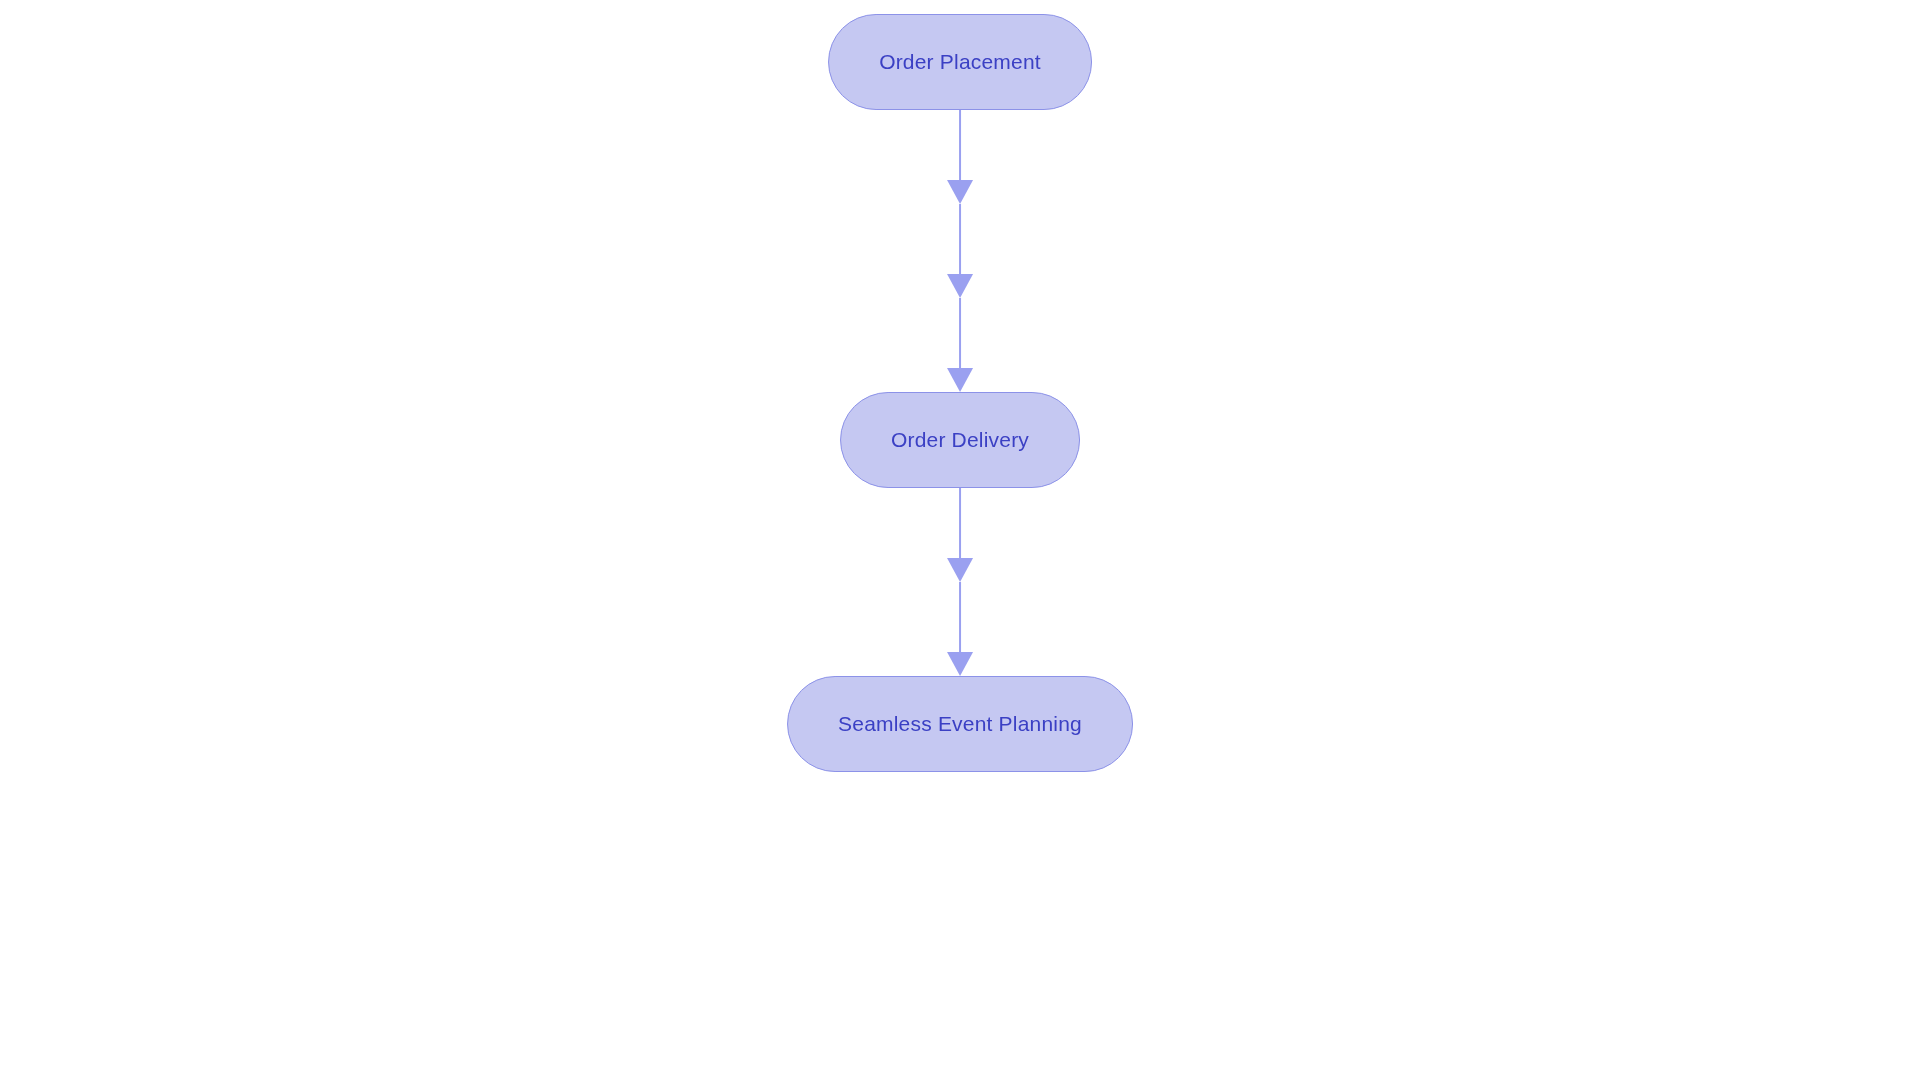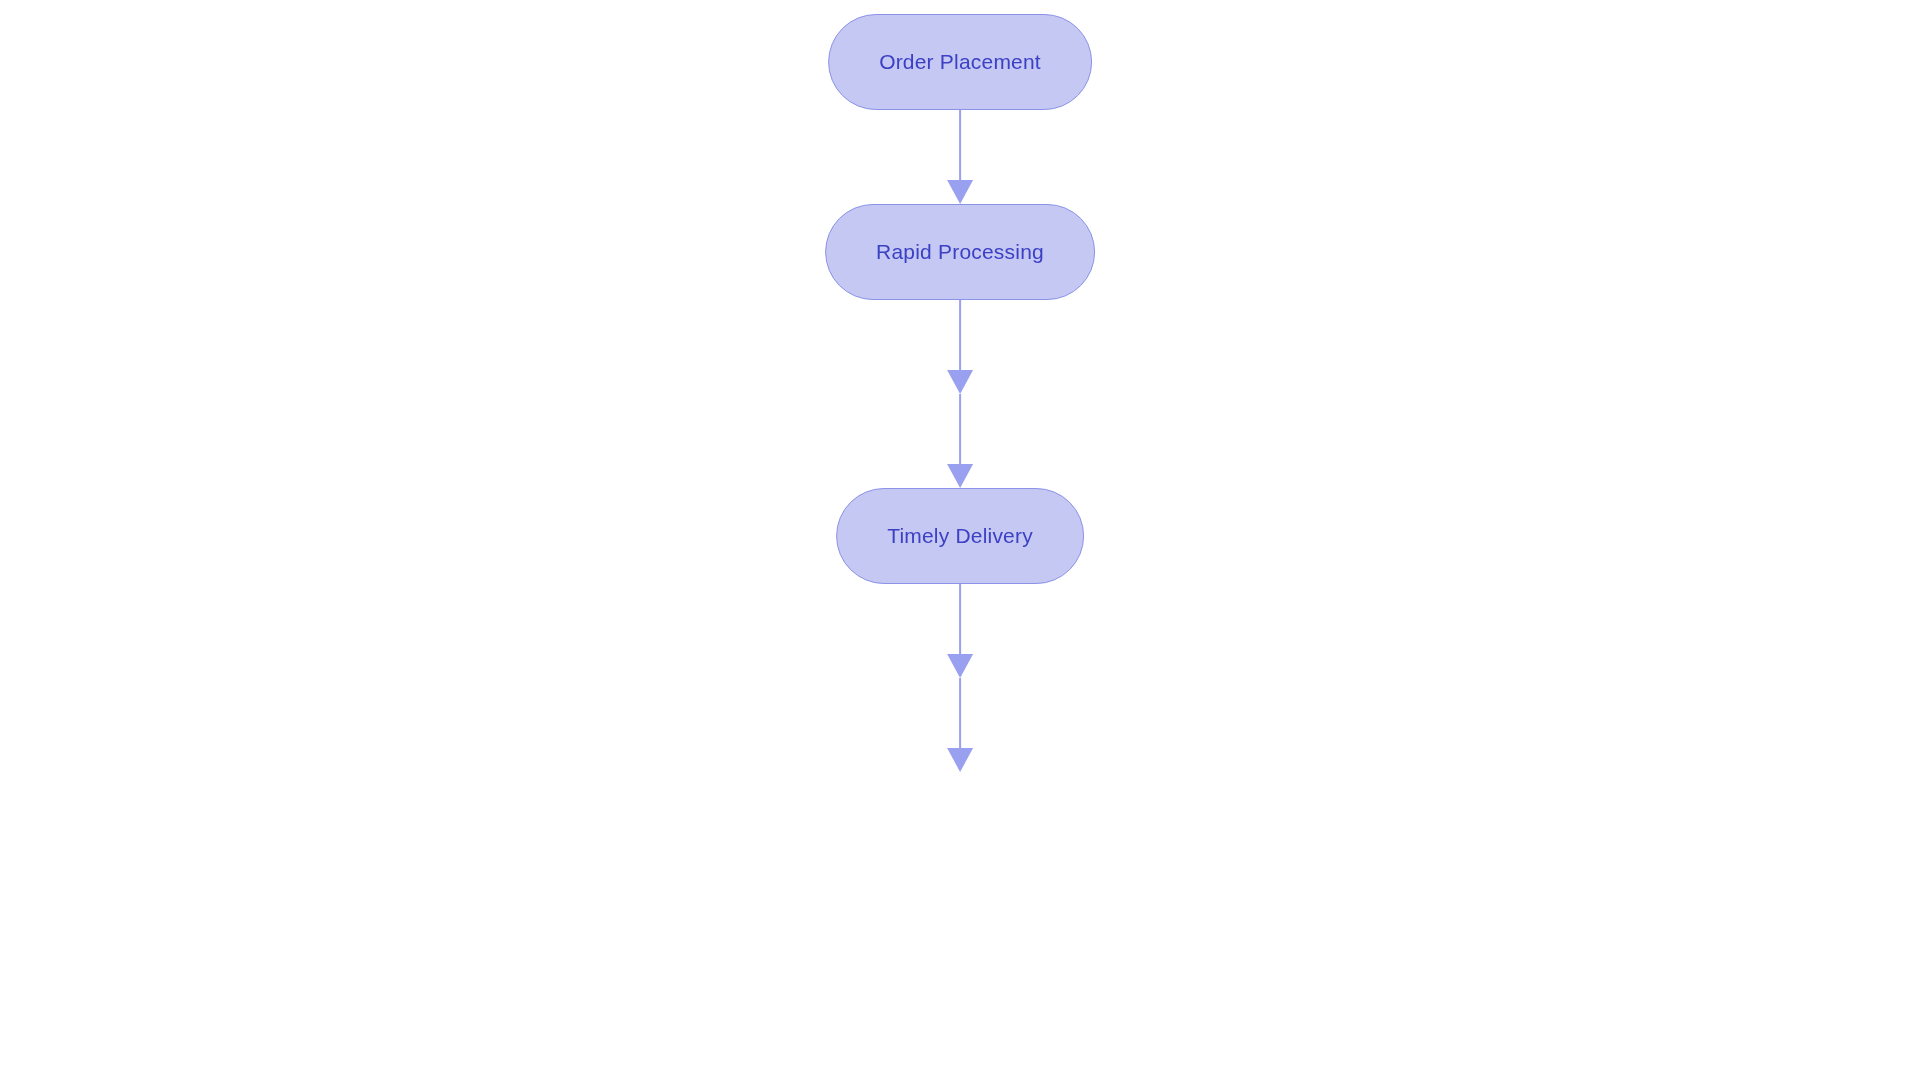--- a/index.html
+++ b/index.html
@@ -66,36 +66,36 @@
 
 <div class="canvas">
   <div class="flow" id="flow">
       <div class="node">
         <span class="node-label">Order Placement</span>
       </div>
       <div class="connector">
         <div class="stem"></div>
         <div class="arrowhead"></div>
       </div>
+      <div class="connector">
+        <div class="stem"></div>
+        <div class="arrowhead"></div>
+      </div>
+      <div class="connector">
+        <div class="stem"></div>
+        <div class="arrowhead"></div>
+      </div>
       <div class="node">
-        <span class="node-label">Rapid Processing</span>
+        <span class="node-label">Order Delivery</span>
       </div>
       <div class="connector">
         <div class="stem"></div>
         <div class="arrowhead"></div>
       </div>
       <div class="connector">
         <div class="stem"></div>
         <div class="arrowhead"></div>
       </div>
       <div class="node">
-        <span class="node-label">Timely Delivery</span>
-      </div>
-      <div class="connector">
-        <div class="stem"></div>
-        <div class="arrowhead"></div>
-      </div>
-      <div class="connector">
-        <div class="stem"></div>
-        <div class="arrowhead"></div>
+        <span class="node-label">Seamless Event Planning</span>
       </div>
     </div>
 </div>
 
 </body></html>

